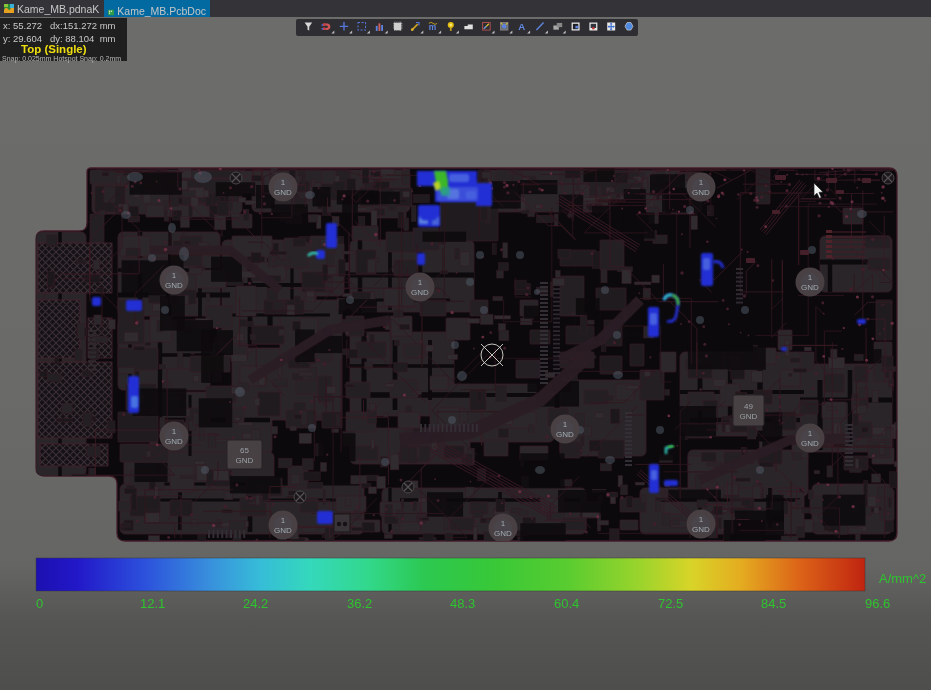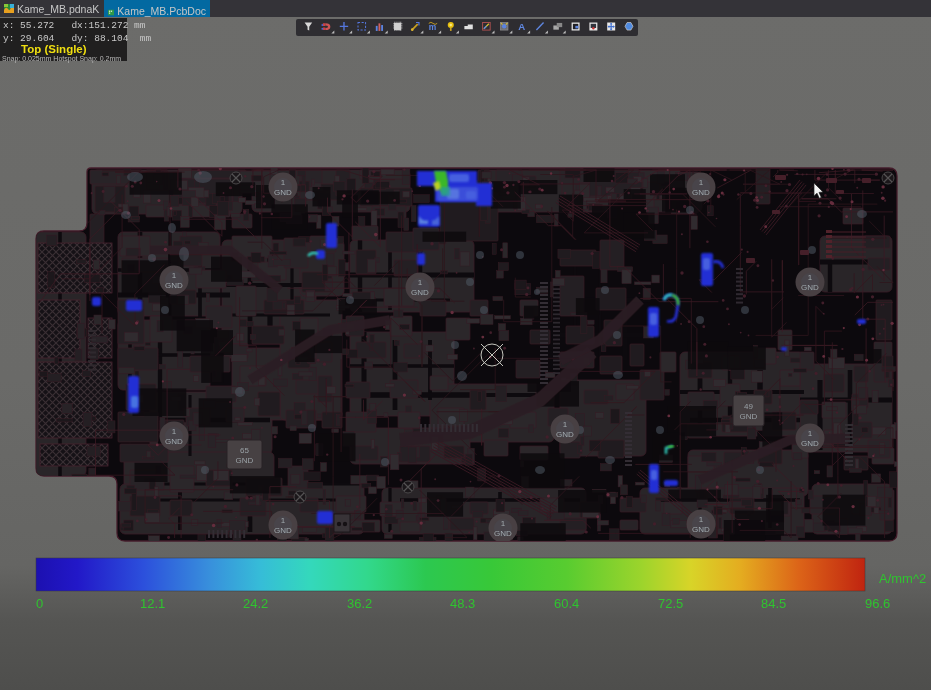--- a/index.html
+++ b/index.html
@@ -2,21 +2,21 @@
 <html><head><meta charset="utf-8"><style>
 * { margin:0; padding:0; box-sizing:border-box; }
 html,body { width:931px; height:690px; overflow:hidden; font-family:"Liberation Sans", sans-serif; }
 body { background: linear-gradient(180deg,#6c6c6a 0%,#6a6a68 55%,#656563 82%,#555553 90%,#4e4e4c 100%); position:relative; }
 #tabbar { position:absolute; left:0; top:0; width:931px; height:17px; background:#343338; }
 .tab { position:absolute; top:0; height:17px; display:flex; align-items:center; color:#c6c6c6; font-size:10.5px; padding:0 4px; }
 #tab1 { left:0; width:112px; background:#343338; }
 #tab2 { left:104px; width:106px; background:#0369a1;align-items:flex-end; }
 .ticon { width:10px; height:9px; margin-right:3px; display:inline-block; }
 #infobox { position:absolute; left:0; top:18px; width:127px; height:43px; background:#201f1f; color:#c9c9c9; }
-#infobox .r1 { font-size:9.5px; line-height:11px; padding:2px 0 0 3px; white-space:nowrap;font-family:Liberation Mono, monospace; }
+#infobox .r1 { font-size:9.5px; line-height:11px; padding:2px 0 0 3px; white-space:nowrap; }
 #infobox .top { color:#f0df10; font-weight:bold; font-size:11.5px; line-height:11px; padding-left:21px; }
 #infobox .snap { color:#b9b9b9; font-size:7px; line-height:7px; padding-left:2px; white-space:nowrap; }
 #toolbar { position:absolute; left:296px; top:19px; width:342px; height:16.5px; background:#2e2d31; border-radius:2px; }
 #mainsvg { position:absolute; left:0; top:0; }
 </style></head>
 <body>
 <div id="tabbar">
  <div class="tab" id="tab1"><svg class="ticon" viewBox="0 0 10 9">
         <rect width="10" height="9" fill="#2a8a3a"></rect>
         <path d="M0,6 q2,-4 4,-1 q2,3 3,-2 l3,-3 l0,9 l-10,0 Z" fill="#e8a020"></path>

